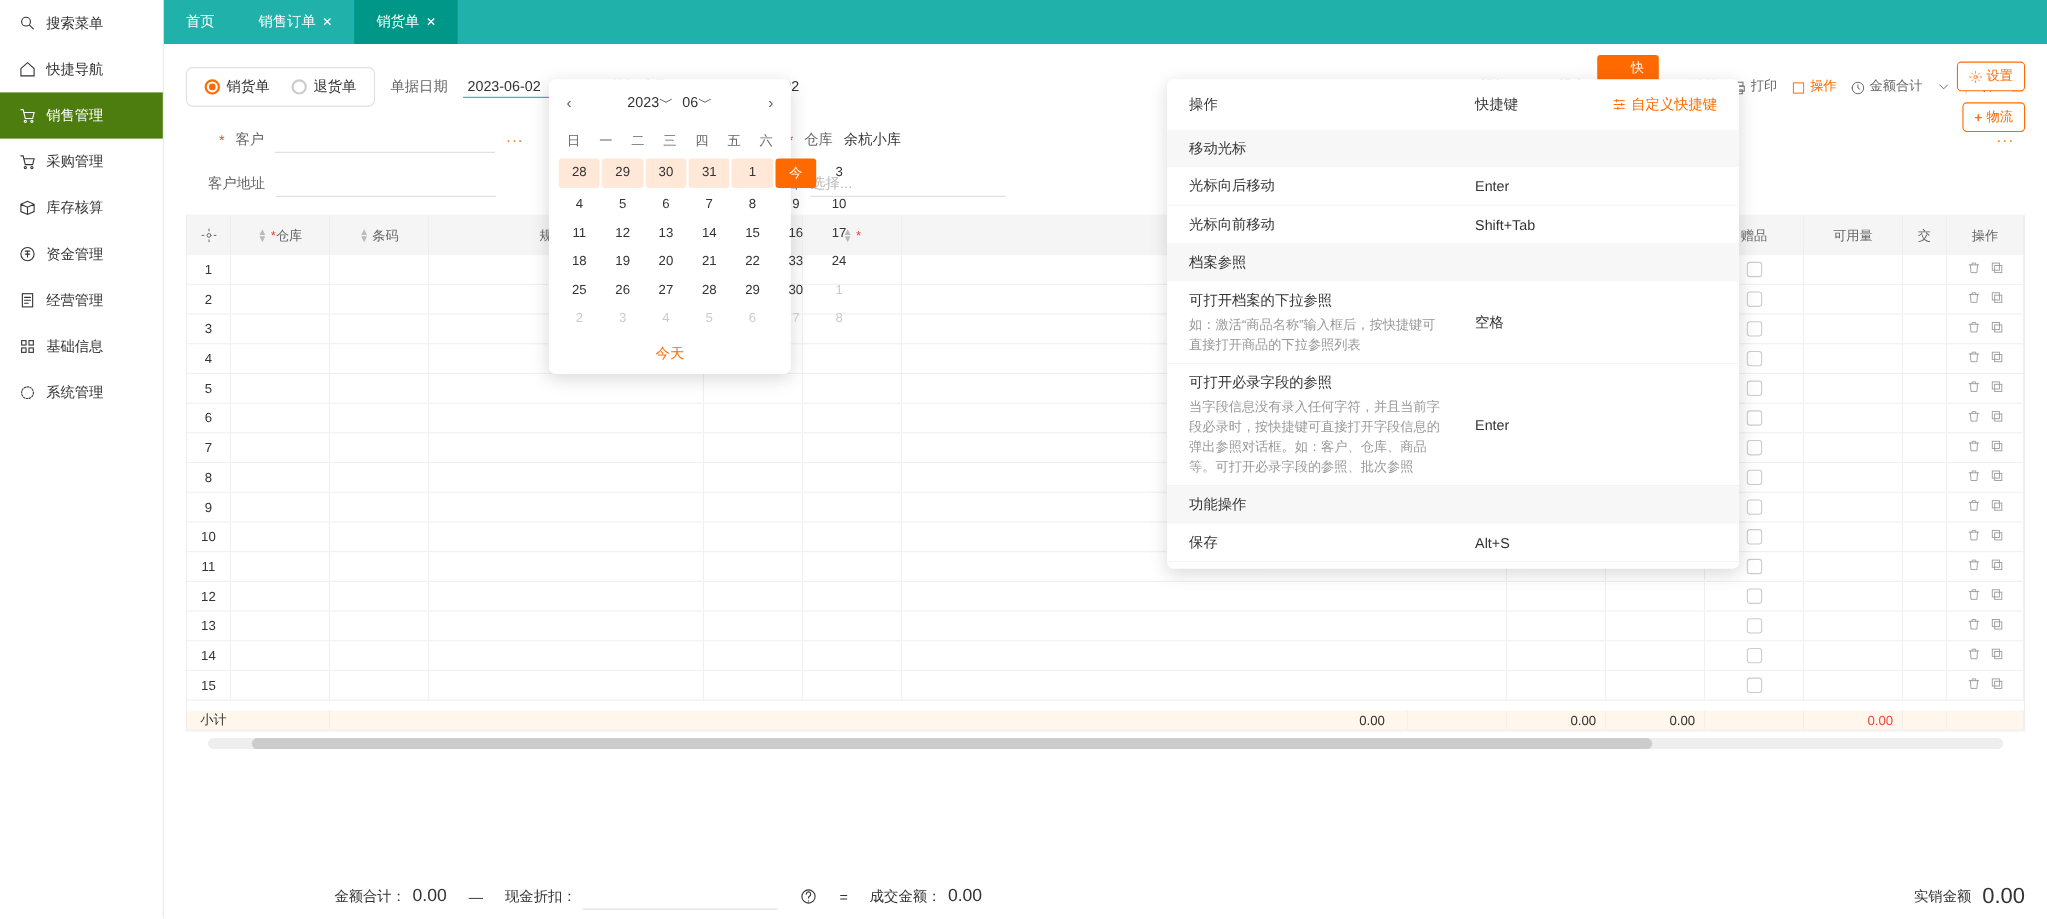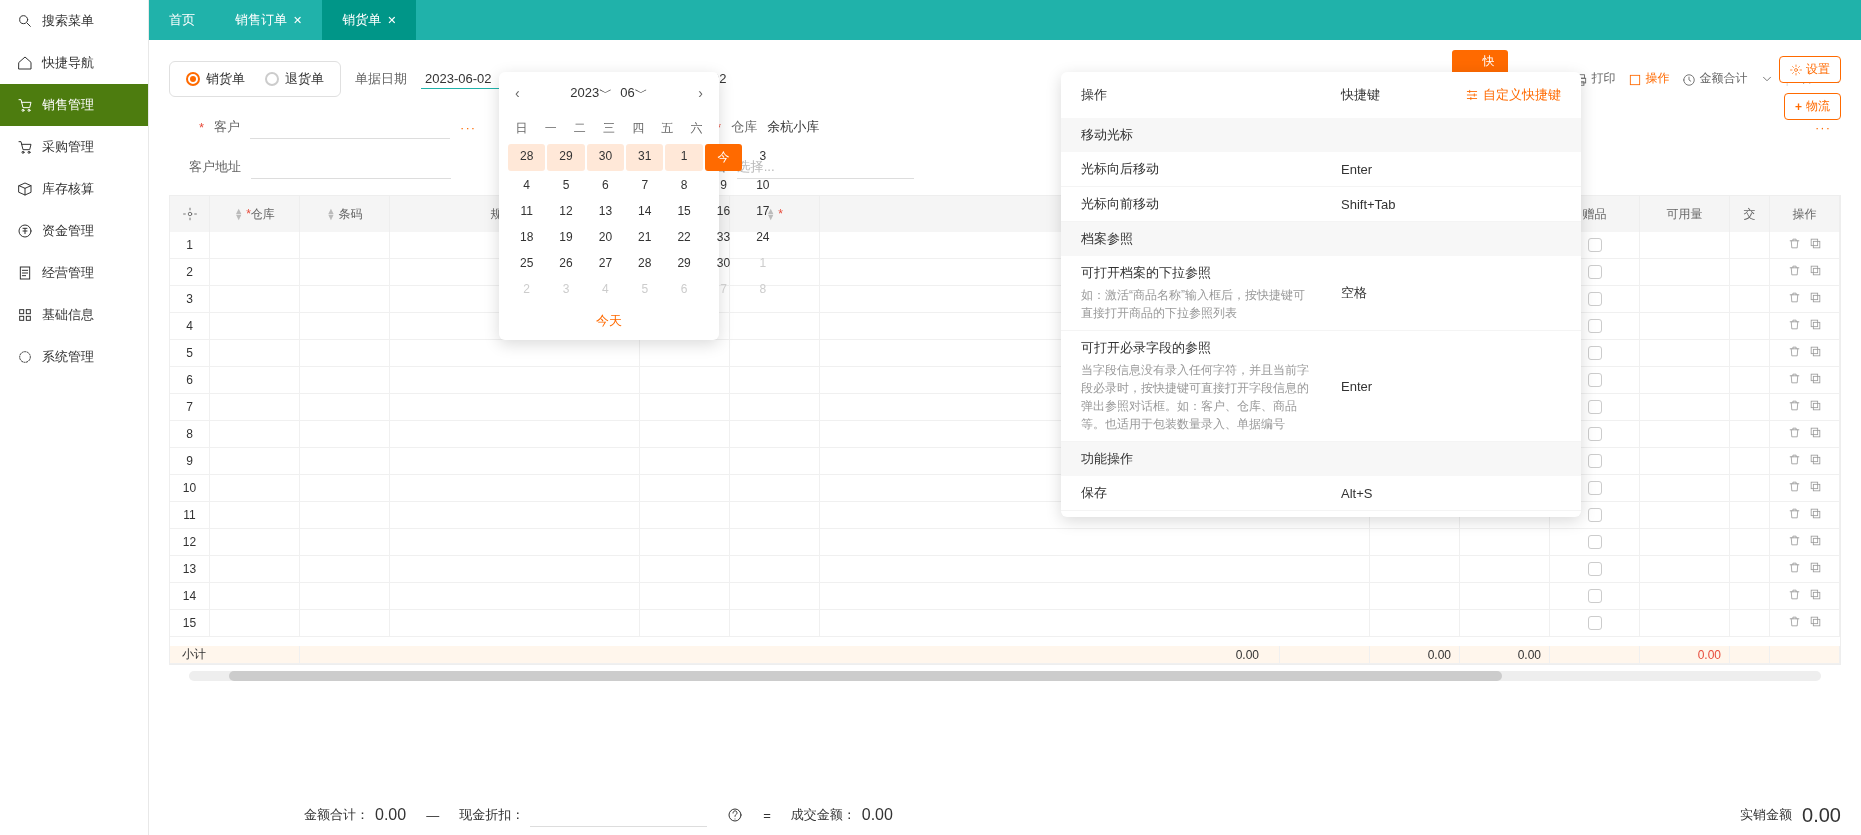--- a/index.html
+++ b/index.html
@@ -950,21 +950,21 @@
           <div class="sc-row">
             <div class="c1">
               <div>可打开档案的下拉参照</div>
               <div class="note">如：激活“商品名称”输入框后，按快捷键可直接打开商品的下拉参照列表</div>
             </div>
             <div class="c2">空格</div>
           </div>
           <div class="sc-row">
             <div class="c1">
               <div>可打开必录字段的参照</div>
-              <div class="note">当字段信息没有录入任何字符，并且当前字段必录时，按快捷键可直接打开字段信息的弹出参照对话框。如：客户、仓库、商品等。也适用于包装数量录入、单据编号</div>
+              <div class="note">当字段信息没有录入任何字符，并且当前字段必录时，按快捷键可直接打开字段信息的弹出参照对话框。如：客户、仓库、商品等。可打开必录字段的参照、批次参照</div>
             </div>
             <div class="c2">Enter</div>
           </div>
           <div class="sc-section">功能操作</div>
           <div class="sc-row">
             <div class="c1">
               <div>保存</div>
             </div>
             <div class="c2">Alt+S</div>
           </div>

